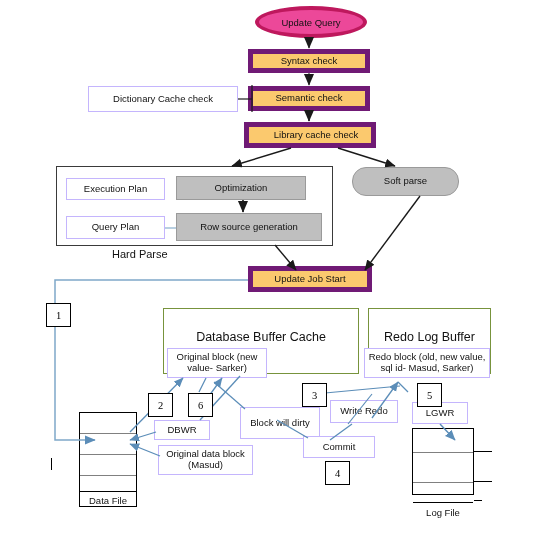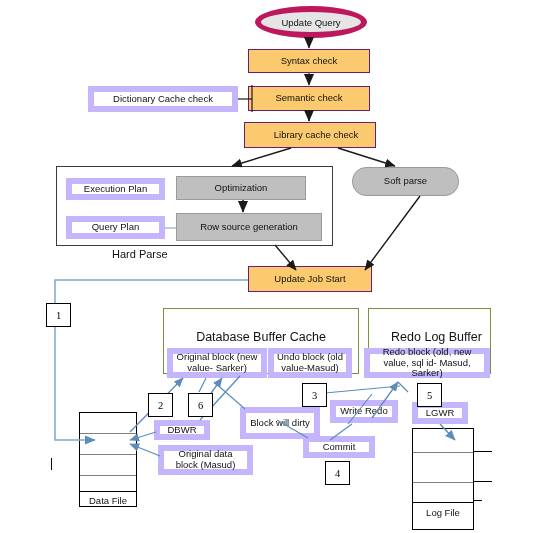--- a/index.html
+++ b/index.html
@@ -5,32 +5,32 @@
   html,body{margin:0;padding:0;background:#ffffff;}
   body{width:538px;height:533px;position:relative;overflow:hidden;
        font-family:"Liberation Sans", sans-serif;}
   #stage{position:absolute;left:0;top:0;width:538px;height:533px;}
 
   .node{position:absolute;box-sizing:border-box;display:flex;
         align-items:center;justify-content:center;text-align:center;
         font-size:9.5px;color:#111;line-height:1.15;z-index:3;}
 
   
-  .orange{background:#FBC96E;border:1px solid #701a75;}
+  .orange{background:#FBC96E;border:5px solid #701a75;}
   
   .gray{background:#BFBFBF;border:1px solid #9a9a9a;}
   
-  .white{background:#ffffff;border:6px solid #c4b5fd;}
+  .white{background:#ffffff;border:1px solid #c4b5fd;}
   
   .greenbox{position:absolute;background:transparent;border:1px solid #77933C;
             box-sizing:border-box;z-index:2;}
   .container-title{position:absolute;text-align:center;font-size:12.5px;color:#111;z-index:3;}
 
-  .ellipse{position:absolute;box-sizing:border-box;border:6px solid #be185d;
-           border-radius:50%;background:#e5e5e5;display:flex;align-items:center;
+  .ellipse{position:absolute;box-sizing:border-box;border:4px solid #be185d;
+           border-radius:50%;background:#ec4899;display:flex;align-items:center;
            justify-content:center;font-size:9.5px;color:#111;z-index:3;}
 
   .serif{font-family:Liberation Sans, sans-serif;font-size:9.5px;}
   .numbox{position:absolute;box-sizing:border-box;background:#fff;border:1.3px solid #000;
           display:flex;align-items:center;justify-content:center;
           font-family:"Liberation Serif", serif;font-size:10.5px;z-index:5;}
 
   .hardparse-box{position:absolute;border:1.4px solid #3a3a3a;background:transparent;
                  box-sizing:border-box;z-index:1;}
   .hardparse-label{position:absolute;font-size:11px;color:#111;z-index:3;}
@@ -154,26 +154,23 @@
 
   <div class="node orange" style="left:248px;top:266px;width:124px;height:26px;">
     <span>Update Job Start</span>
   </div>
 
   <div class="greenbox" style="left:163px;top:308px;width:196px;height:66px;"></div>
   <div class="container-title" style="left:163px;top:330px;width:196px;">Database Buffer Cache</div>
   <div class="node white serif" style="left:167px;top:348px;width:100px;height:30px;padding:0 3px;">
     <span>Original block (new value- Sarker)</span>
   </div>
-  <div class="node white serif" style="left:268px;top:348px;width:84px;height:30px;padding:0 3px;">
-    <span>Undo block (old value-Masud)</span>
-  </div>
 
   <div class="greenbox" style="left:368px;top:308px;width:123px;height:66px;"></div>
-  <div class="container-title" style="left:368px;top:330px;width:123px;padding-left:7px;">Redo Log Buffer</div>
+  <div class="container-title" style="left:368px;top:330px;width:123px;">Redo Log Buffer</div>
   <div class="node white serif" style="left:364px;top:348px;width:126px;height:30px;padding:0 3px;">
     <span>Redo block (old, new value, sql id- Masud, Sarker)</span>
   </div>
 
   <div class="node white" style="left:154px;top:420px;width:56px;height:20px;justify-content:center;">
     <span>DBWR</span>
   </div>
   <div class="node white" style="left:158px;top:445px;width:95px;height:30px;padding:0 3px;">
     <span>Original data block (Masud)</span>
   </div>
@@ -210,21 +207,21 @@
   </div>
 
   <div class="disk" style="left:79px;top:412px;width:58px;height:95px;">
     <div class="sep" style="top:20px;"></div>
     <div class="sep" style="top:41px;"></div>
     <div class="sep" style="top:62px;"></div>
     <div class="footline" style="top:78px;"></div>
     <div class="footlabel" style="top:82px;">Data File</div>
   </div>
 
-  <div class="disk" style="left:412px;top:428px;width:62px;height:102px;">
+  <div class="disk" style="left:412px;top:428px;width:62px;height:67px;">
     <div class="sep" style="top:23px;"></div>
     <div class="sep" style="top:53px;"></div>
     <div class="footline" style="top:73px;"></div>
     <div class="footlabel" style="top:78px;">Log File</div>
   </div>
 
   <div class="tick" style="left:474px;top:451px;width:18px;height:1.2px;"></div>
   <div class="tick" style="left:474px;top:481px;width:18px;height:1.2px;"></div>
   <div class="tick" style="left:474px;top:500px;width:8px;height:1.2px;"></div>
 

